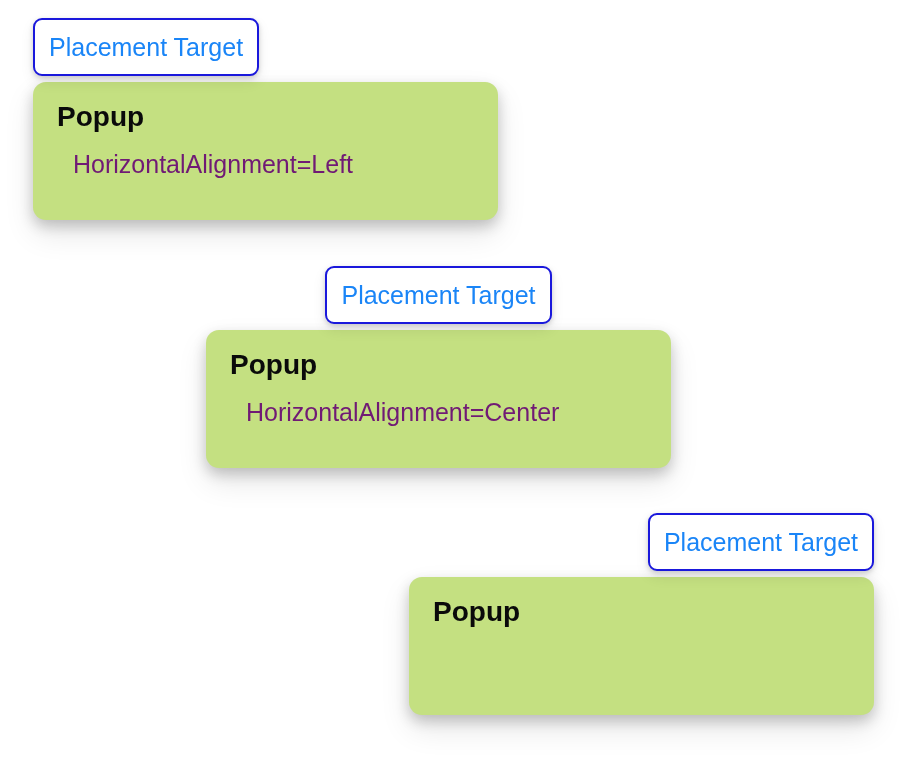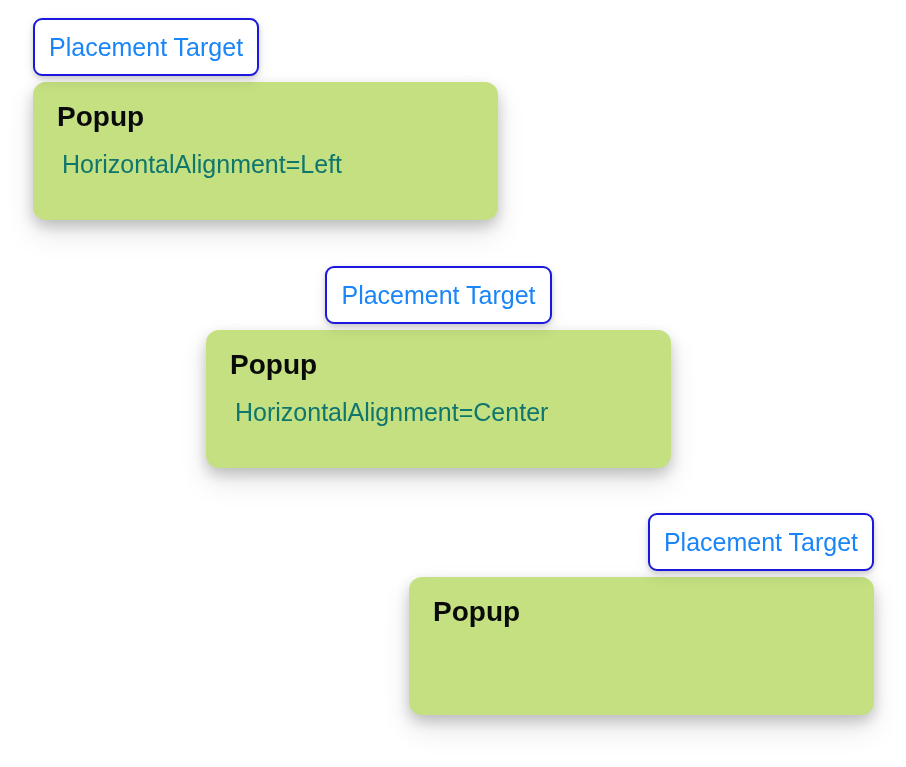--- a/index.html
+++ b/index.html
@@ -69,24 +69,24 @@
   }
   .popup-title {
     color: #0a0a0a;
     font-size: 28px;
     font-weight: bold;
     line-height: 1.1;
     margin: 0;
     white-space: nowrap;
   }
   .popup-subtitle {
-    color: #0f766e;
+    color: #701a75;
     font-size: 25px;
     line-height: 1.1;
-    margin: 18px 0 0 5px;
+    margin: 18px 0 0 16px;
     white-space: nowrap;
   }
 
   
   #group-left   { left: 33px;  top: 18px;  width: 467px; }
   #group-center { left: 205px; top: 266px; width: 467px; }
   #group-right  { left: 407px; top: 513px; width: 467px; }
 </style>
 </head>
 <body>

